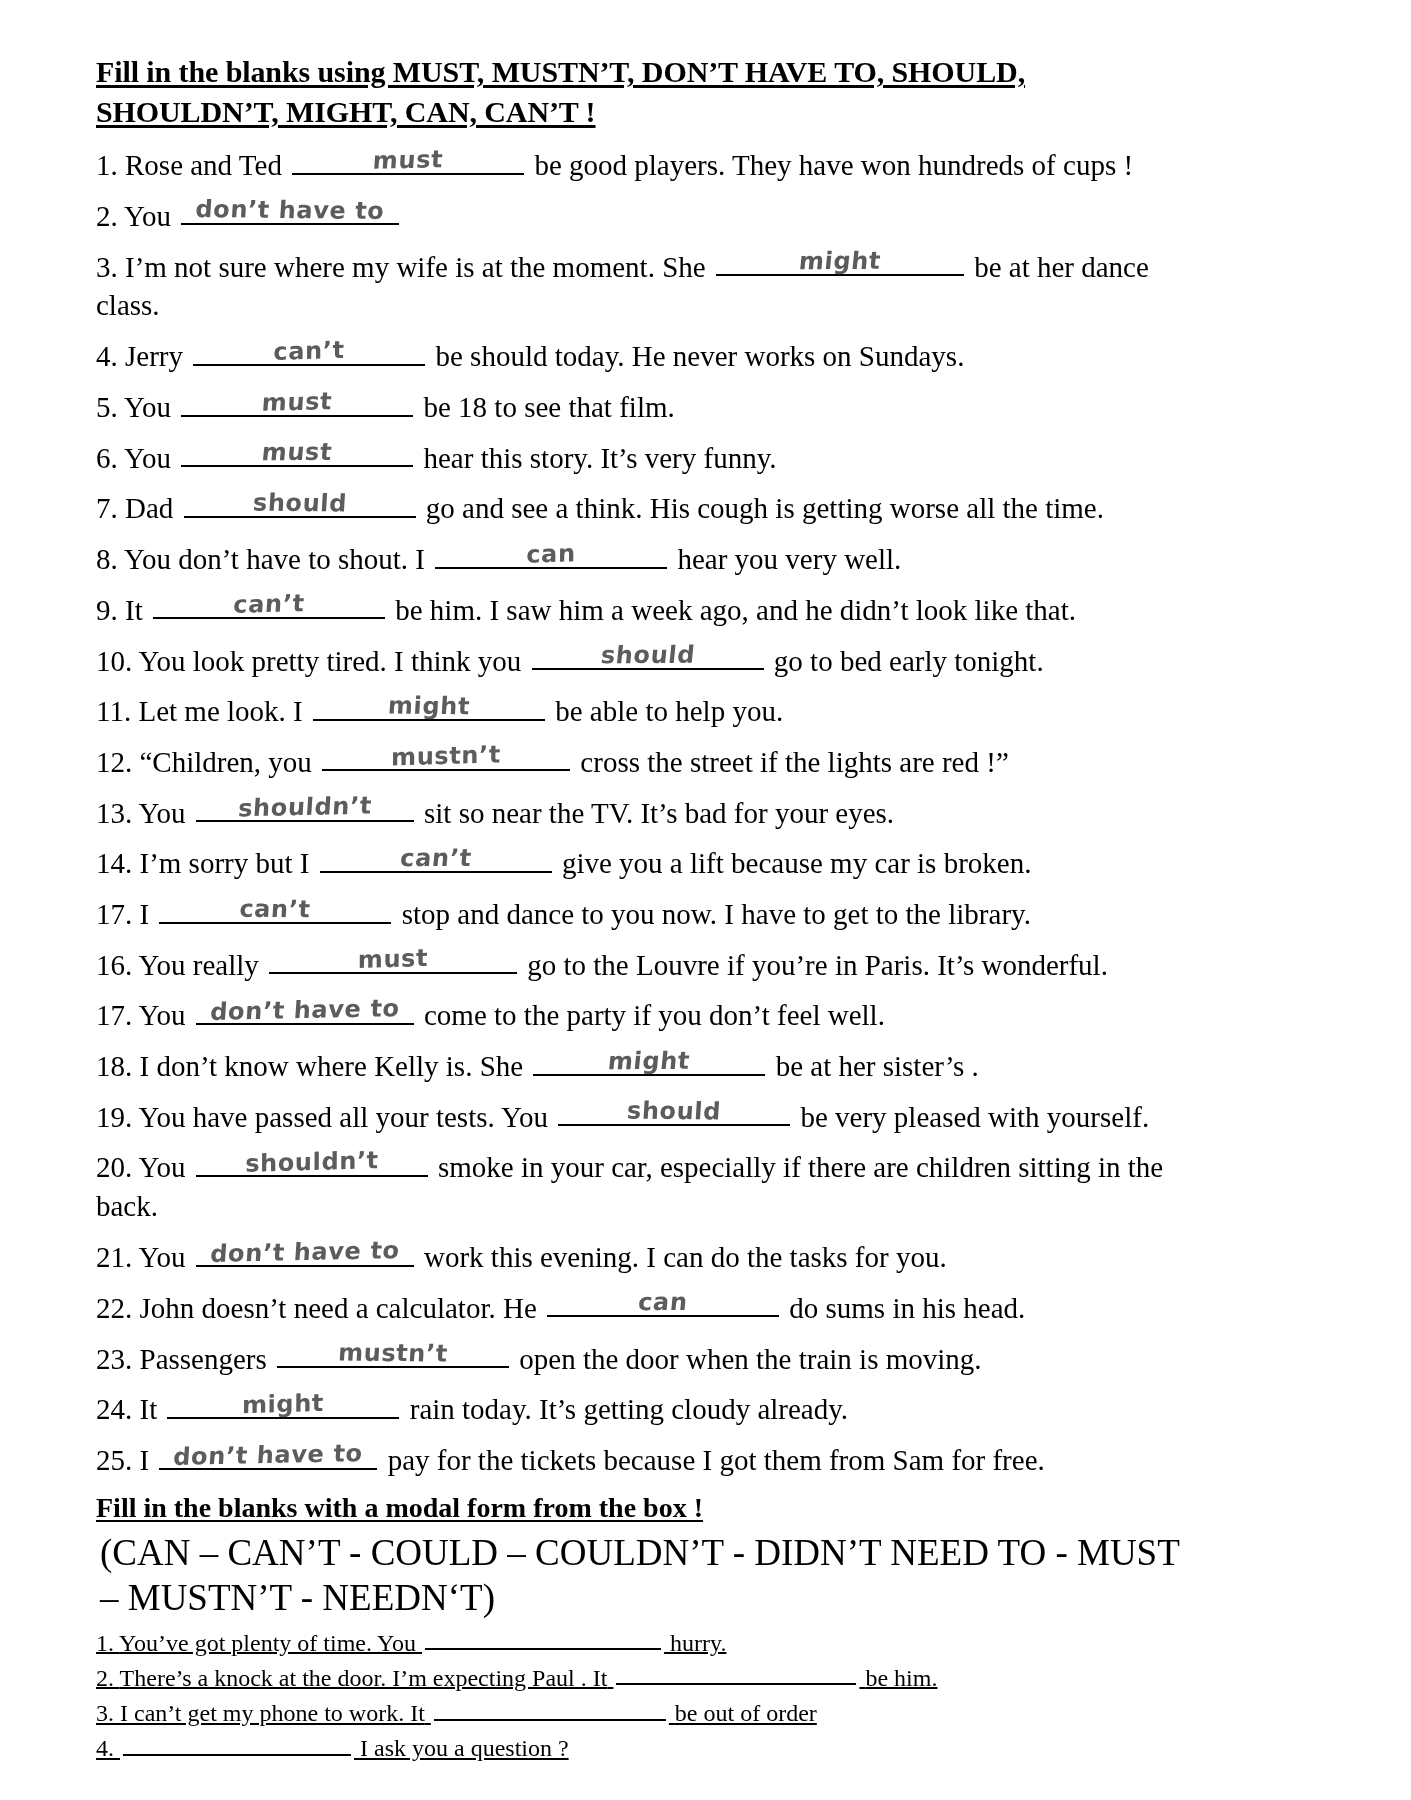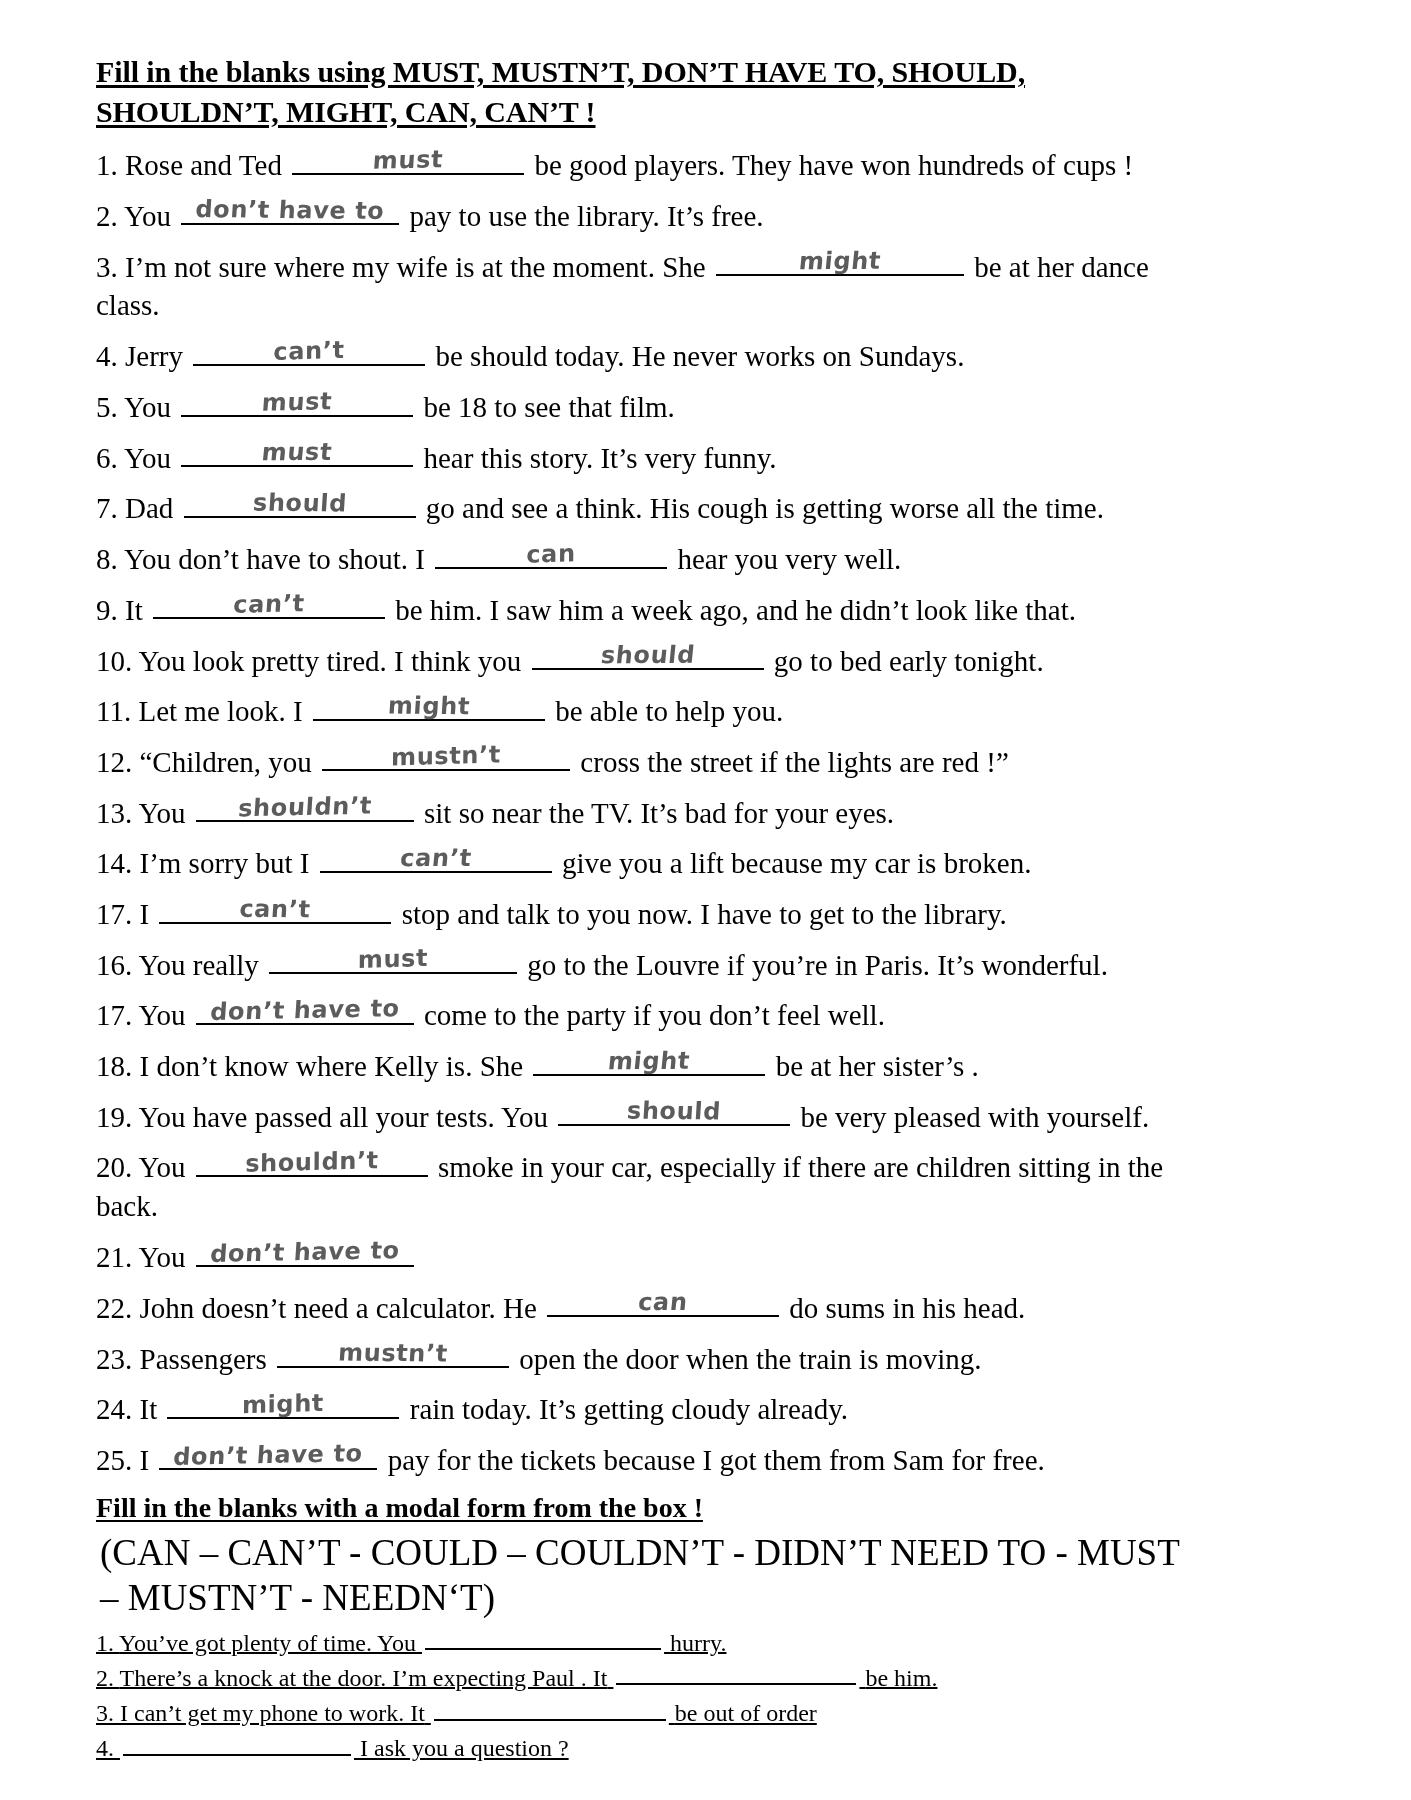--- a/index.html
+++ b/index.html
@@ -121,21 +121,20 @@
       <span>1.</span>
       <span>Rose and Ted</span>
       <span class="blank w-l j1"><span class="ans">must</span></span>
       <span>be good players. They have won hundreds of cups !</span>
     </p>
 
     <p class="item">
       <span>2.</span>
       <span>You</span>
       <span class="blank w-m j2"><span class="ans">don’t have to</span></span>
-      <span>pay to use the library. It’s free.</span>
     </p>
 
     <p class="item">
       <span>3.</span>
       <span>I’m not sure where my wife is at the moment. She</span>
       <span class="blank w-xl j3"><span class="ans">might</span></span>
       <span>be at her dance class.</span>
     </p>
 
     <p class="item">
@@ -212,21 +211,21 @@
       <span>14.</span>
       <span>I’m sorry but I</span>
       <span class="blank w-l j3"><span class="ans">can’t</span></span>
       <span>give you a lift because my car is broken.</span>
     </p>
 
     <p class="item">
       <span>17.</span>
       <span>I</span>
       <span class="blank w-l j2"><span class="ans">can’t</span></span>
-      <span>stop and talk to you now. I have to get to the library.</span>
+      <span>stop and dance to you now. I have to get to the library.</span>
     </p>
 
     <p class="item">
       <span>16.</span>
       <span>You really</span>
       <span class="blank w-xl j4"><span class="ans">must</span></span>
       <span>go to the Louvre if you’re in Paris. It’s wonderful.</span>
     </p>
 
     <p class="item">
@@ -254,20 +253,21 @@
       <span>20.</span>
       <span>You</span>
       <span class="blank w-l j4"><span class="ans">shouldn’t</span></span>
       <span>smoke in your car, especially if there are children sitting in the back.</span>
     </p>
 
     <p class="item">
       <span>21.</span>
       <span>You</span>
       <span class="blank w-m j1"><span class="ans">don’t have to</span></span>
+      <span>work this evening. I can do the tasks for you.</span>
     </p>
 
     <p class="item">
       <span>22.</span>
       <span>John doesn’t need a calculator. He</span>
       <span class="blank w-l j3"><span class="ans">can</span></span>
       <span>do sums in his head.</span>
     </p>
 
     <p class="item">

